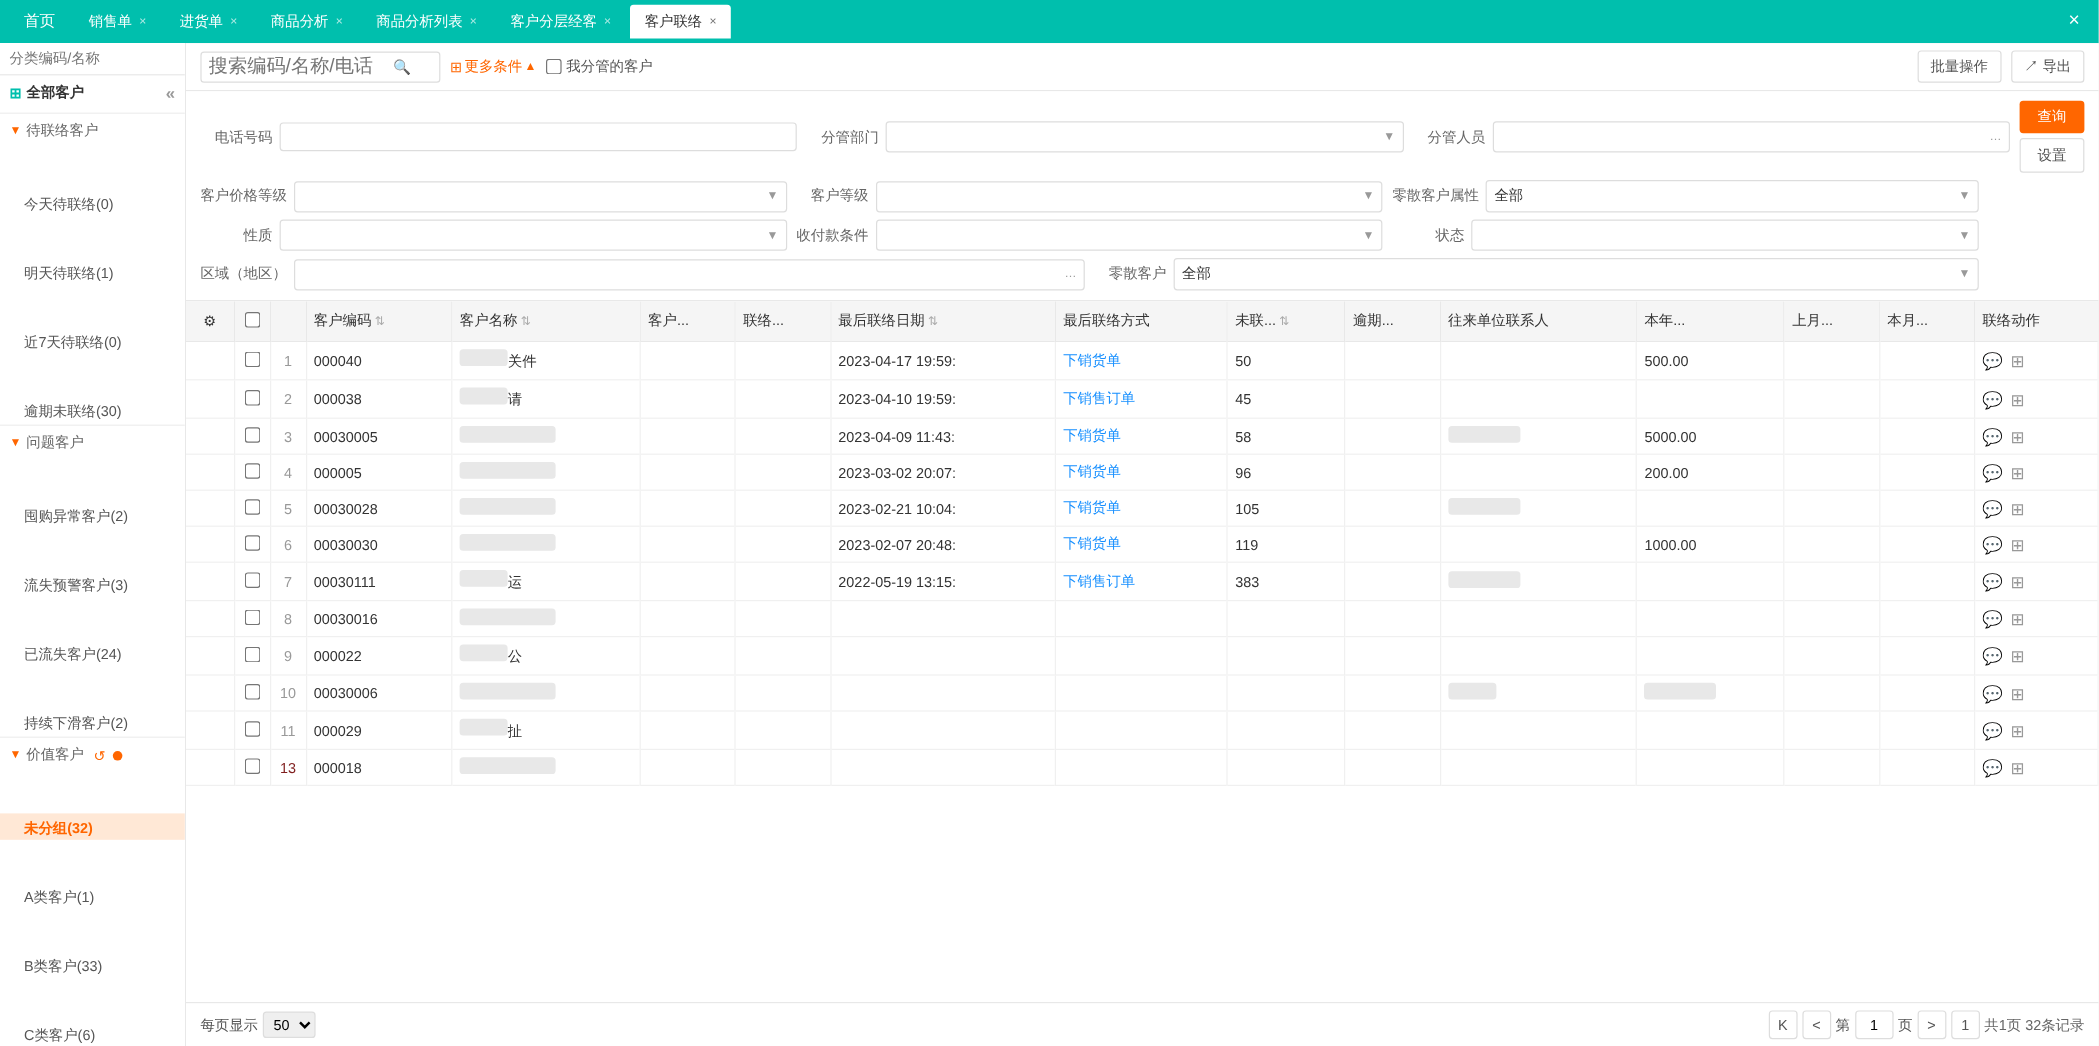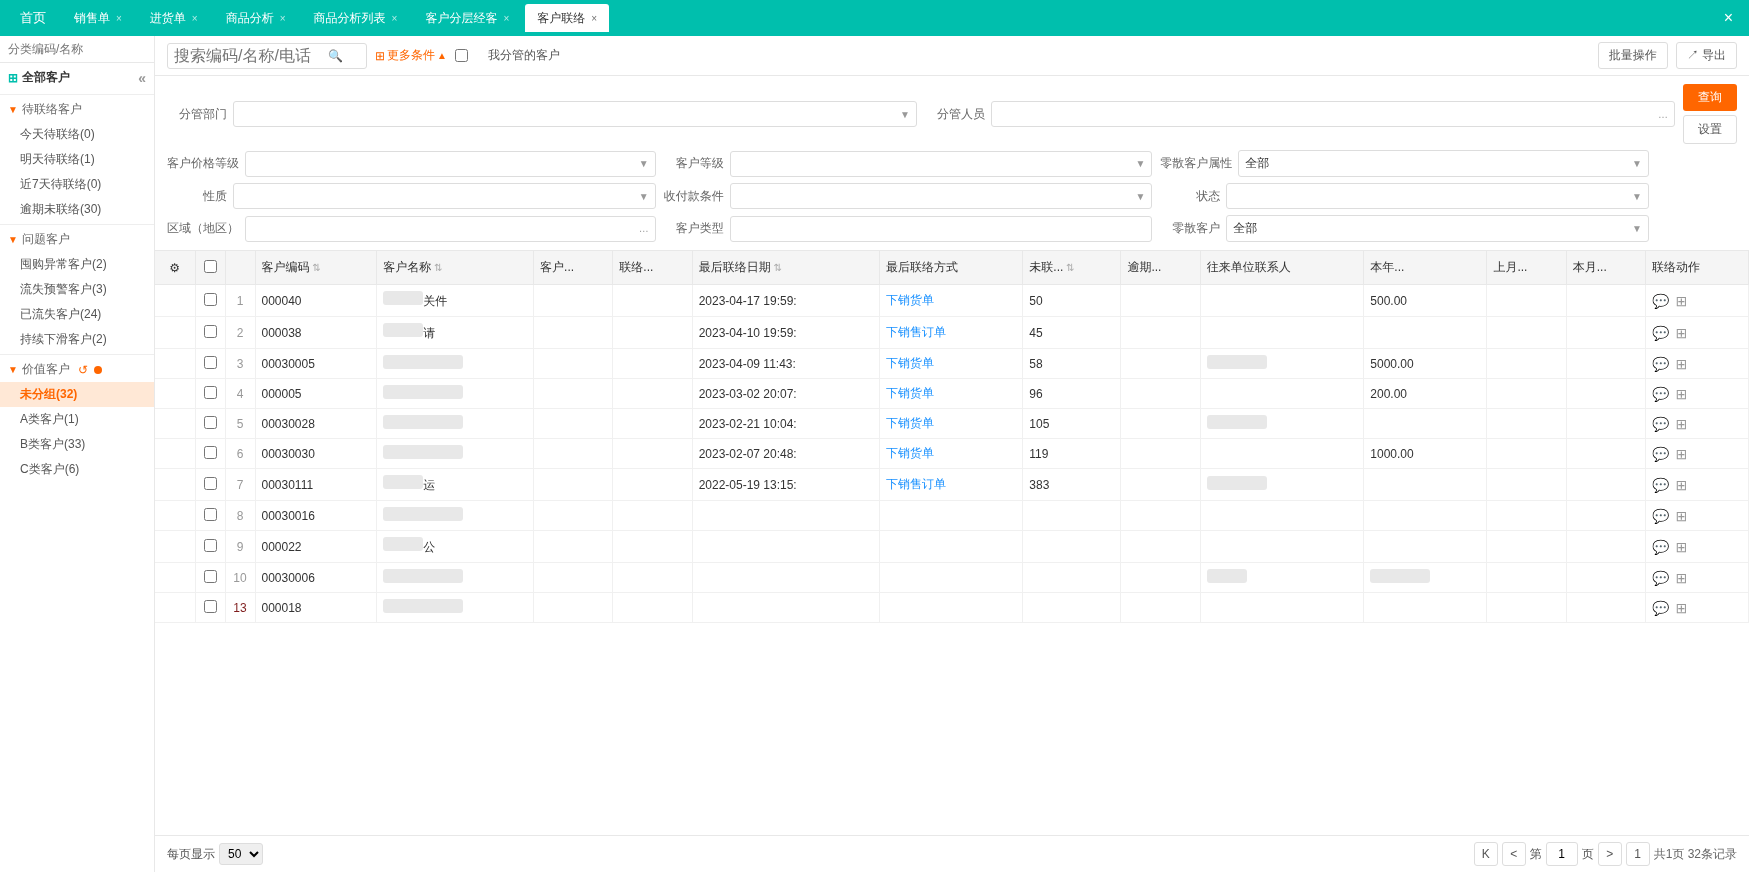--- a/index.html
+++ b/index.html
@@ -88,20 +88,21 @@
       gap: 4px;
     }
     .sidebar-group-label .arrow { color: #f60; font-size: 10px; }
     .sidebar-item {
       padding: 4px 8px 4px 20px;
       color: #555;
       cursor: pointer;
       white-space: nowrap;
       overflow: hidden;
       text-overflow: ellipsis;
+      margin-top: 36px;
     }
     .sidebar-item.active { background: #ffe8d6; color: #f60; font-weight: bold; }
     .sidebar-divider { border-top: 1px solid #eee; margin: 2px 0; }
 
     
     .content-area {
       flex: 1;
       display: flex;
       flex-direction: column;
       overflow: hidden;
@@ -135,21 +136,21 @@
     .filter-more {
       display: flex;
       align-items: center;
       color: #f60;
       cursor: pointer;
       gap: 2px;
     }
     .filter-checkbox {
       display: flex;
       align-items: center;
-      gap: 20px;
+      gap: 4px;
       color: #555;
       cursor: pointer;
     }
     .filter-spacer { flex: 1; }
     .btn-batch {
       border: 1px solid #ddd;
       background: #fff;
       padding: 4px 10px;
       border-radius: 3px;
       cursor: pointer;
@@ -462,20 +463,24 @@
       <button class="btn-export">
         <span>↗</span>
         <span>导出</span>
       </button>
     </div>
 
     <div class="advanced-filter">
 
       <div class="filter-row">
         <div class="filter-field">
+          <span class="filter-label">电话号码</span>
+          <input class="filter-input" style="flex: 2 1 0%;">
+        </div>
+        <div class="filter-field">
           <span class="filter-label">分管部门</span>
           <div class="filter-select" style="flex:2;">
             <span></span>
             <span class="arrow">▼</span>
           </div>
         </div>
         <div class="filter-field">
           <span class="filter-label">分管人员</span>
           <div class="filter-select" style="flex:2;">
             <span></span>
@@ -537,27 +542,20 @@
         </div>
         <div style="width:80px;"></div>
       </div>
 
       <div class="filter-row">
         <div class="filter-field">
           <span class="filter-label">区域（地区）</span>
           <div class="filter-select" style="flex:2;">
             <span></span>
             <span class="arrow">…</span>
-          </div>
-        </div>
-        <div class="filter-field">
-          <span class="filter-label">客户类型</span>
-          <div class="filter-select" style="flex:2;">
-            <span></span>
-            <span class="arrow"></span>
           </div>
         </div>
         <div class="filter-field">
           <span class="filter-label">零散客户</span>
           <div class="filter-select" style="flex:2;">
             <span>全部</span>
             <span class="arrow">▼</span>
           </div>
         </div>
         <div style="width:80px;"></div>
@@ -817,20 +815,43 @@
     <td>
       <div class="action-icons">
         <span class="action-icon">💬</span>
         <span class="action-icon">⊞</span>
       </div>
     </td>
   </tr>
             <tr>
     <td style="text-align:center;"></td>
     <td style="text-align:center;"><input type="checkbox" style=""></td>
+    <td style="text-align:center;color:#999;">11</td>
+    <td>000029</td>
+    <td><span class="cell-blurred" style="min-width:40px;"></span>扯</td>
+    <td></td>
+    <td></td>
+    <td></td>
+    <td></td>
+    <td></td>
+    <td></td>
+    <td></td>
+    <td></td>
+    <td></td>
+    <td></td>
+    <td>
+      <div class="action-icons">
+        <span class="action-icon">💬</span>
+        <span class="action-icon">⊞</span>
+      </div>
+    </td>
+  </tr>
+            <tr>
+    <td style="text-align:center;"></td>
+    <td style="text-align:center;"><input type="checkbox" style=""></td>
     <td style="text-align:center;color:#7f1d1d;">13</td>
     <td>000018</td>
     <td><span class="cell-blurred" style="min-width:80px;"></span></td>
     <td></td>
     <td></td>
     <td></td>
     <td></td>
     <td></td>
     <td></td>
     <td></td>

